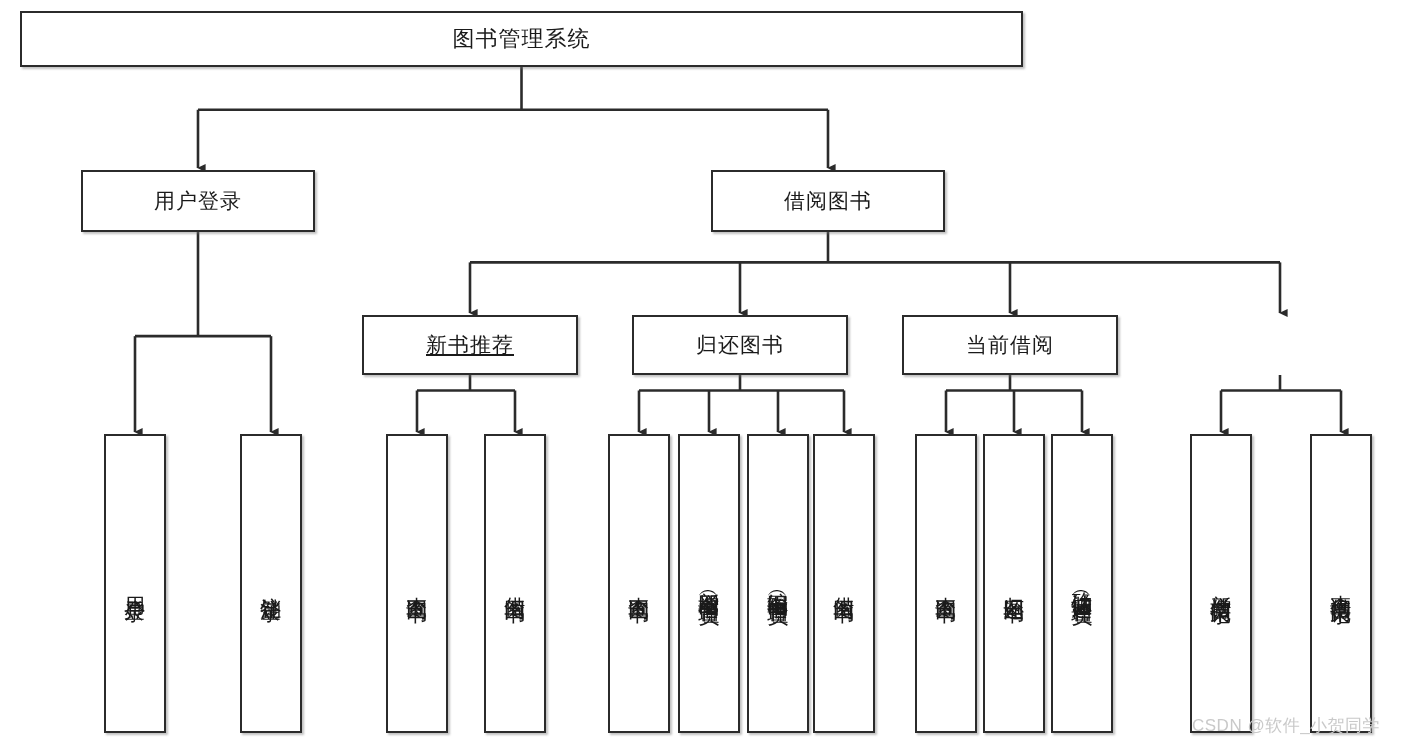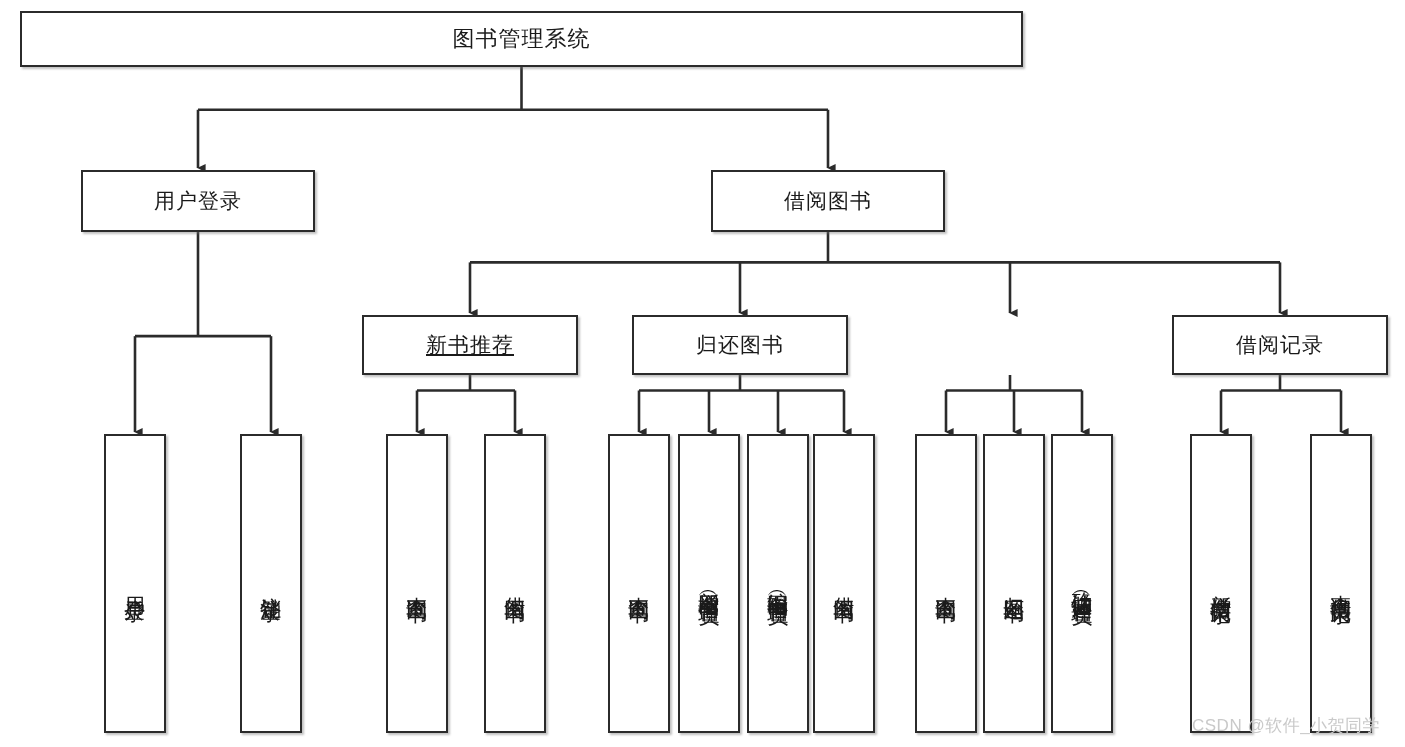--- a/index.html
+++ b/index.html
@@ -113,21 +113,21 @@
       </g>
   </svg>
 
   <div class="node root horizontal" style="left: 20px; top: 11px; width: 1003px; height: 56px;">图书管理系统</div>
 
   <div class="node horizontal" style="left: 81px; top: 170px; width: 234px; height: 62px;">用户登录</div>
   <div class="node horizontal" style="left: 711px; top: 170px; width: 234px; height: 62px;">借阅图书</div>
 
   <div class="node horizontal" style="left: 362px; top: 315px; width: 216px; height: 60px; text-decoration: underline;">新书推荐</div>
   <div class="node horizontal" style="left: 632px; top: 315px; width: 216px; height: 60px;">归还图书</div>
-  <div class="node horizontal" style="left: 1172px; top: 315px; width: 216px; height: 60px;">借阅记录</div>
+  <div class="node horizontal" style="left: 902px; top: 315px; width: 216px; height: 60px;">当前借阅</div>
 
   <div class="node vertical" style="left: 104px; top: 434px; width: 62px; height: 299px;">用户登录</div>
   <div class="node vertical" style="left: 240px; top: 434px; width: 62px; height: 299px;">注销登录</div>
 
   <div class="node vertical" style="left: 386px; top: 434px; width: 62px; height: 299px;">查询图书</div>
   <div class="node vertical" style="left: 484px; top: 434px; width: 62px; height: 299px;">借阅图书</div>
 
   <div class="node vertical" style="left: 608px; top: 434px; width: 62px; height: 299px;">查询图书</div>
   <div class="node vertical" style="left: 678px; top: 434px; width: 62px; height: 299px;">新增图书（管理员）</div>
   <div class="node vertical" style="left: 747px; top: 434px; width: 62px; height: 299px;">编辑图书（管理员）</div>

